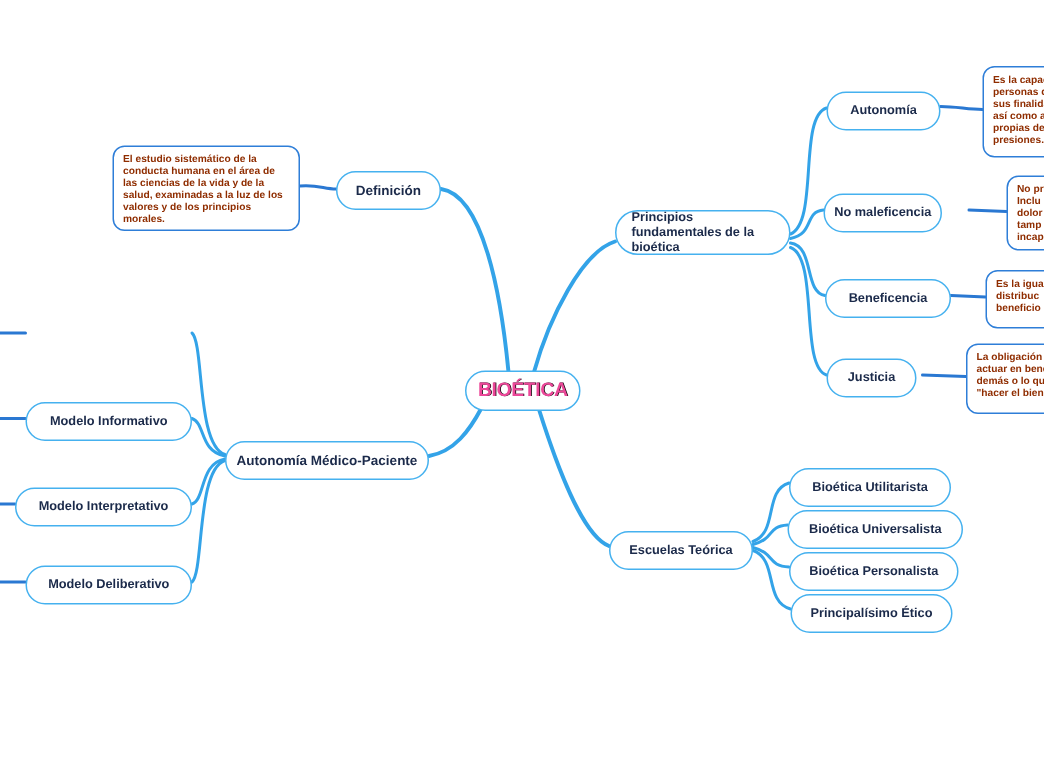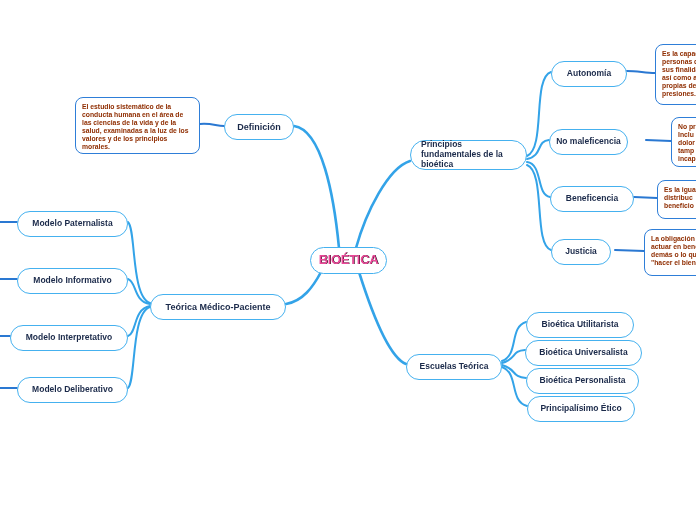--- a/index.html
+++ b/index.html
@@ -106,22 +106,21 @@
   </div>
 
   <div class="pill" style="left:551px;top:239px;width:60px;height:21px;">Justicia</div>
   <div class="note" style="left:644px;top:229px;width:120px;height:47px;">
     <div class="ln">La obligación m</div>
     <div class="ln">actuar en bene</div>
     <div class="ln">demás o lo que</div>
     <div class="ln">"hacer el bien"</div>
   </div>
 
-  <div class="pill" style="left:150px;top:294px;width:136px;height:22px;font-size:9px;">Teórica Médico-Paciente</div>
-  <div class="pill" style="left:17px;top:211px;width:111px;height:22px;">Modelo Paternalista</div>
+  <div class="pill" style="left:150px;top:294px;width:136px;height:22px;font-size:9px;">Autonomía Médico-Paciente</div>
   <div class="pill" style="left:17px;top:268px;width:111px;height:22px;">Modelo Informativo</div>
   <div class="pill" style="left:10px;top:325px;width:118px;height:22px;">Modelo Interpretativo</div>
   <div class="pill" style="left:17px;top:377px;width:111px;height:22px;">Modelo Deliberativo</div>
 
   <div class="pill" style="left:406px;top:354px;width:96px;height:21px;">Escuelas Teórica</div>
   <div class="pill" style="left:526px;top:312px;width:108px;height:21px;">Bioética Utilitarista</div>
   <div class="pill" style="left:525px;top:340px;width:117px;height:21px;">Bioética Universalista</div>
   <div class="pill" style="left:526px;top:368px;width:113px;height:21px;">Bioética Personalista</div>
   <div class="pill" style="left:527px;top:396px;width:108px;height:19px;">Principalísimo Ético</div>
 

